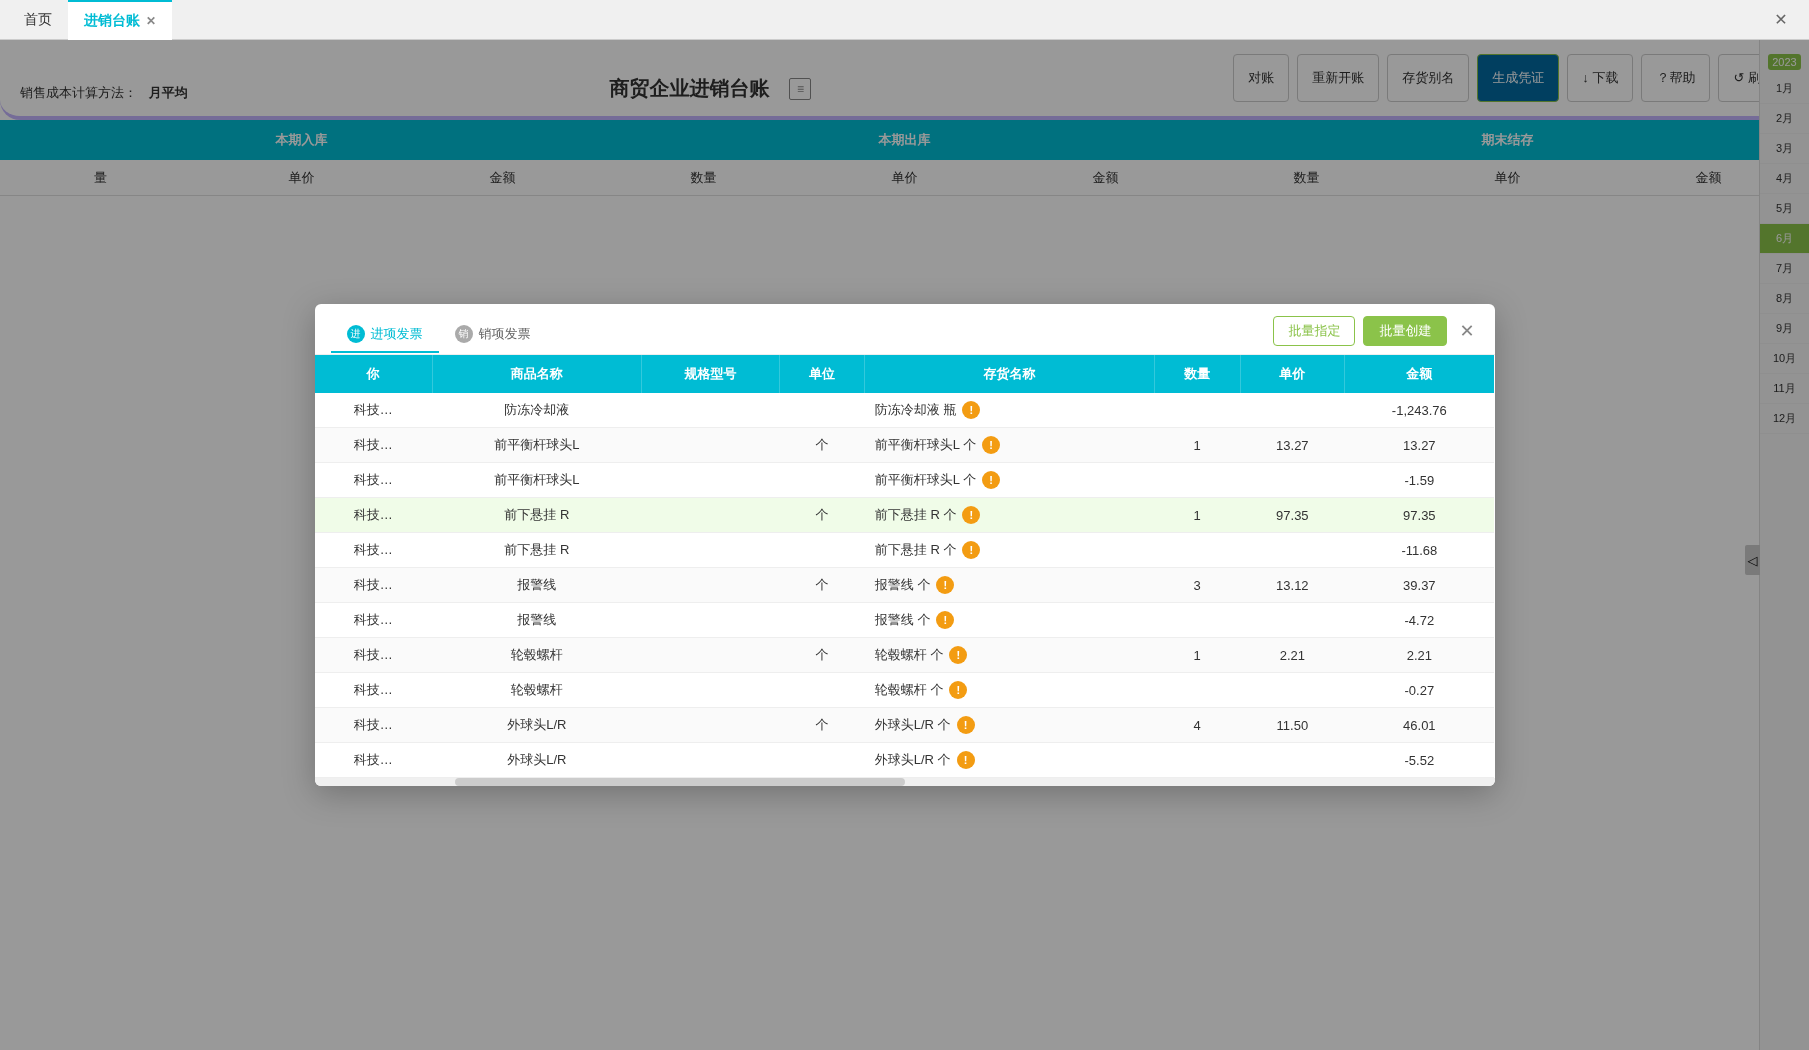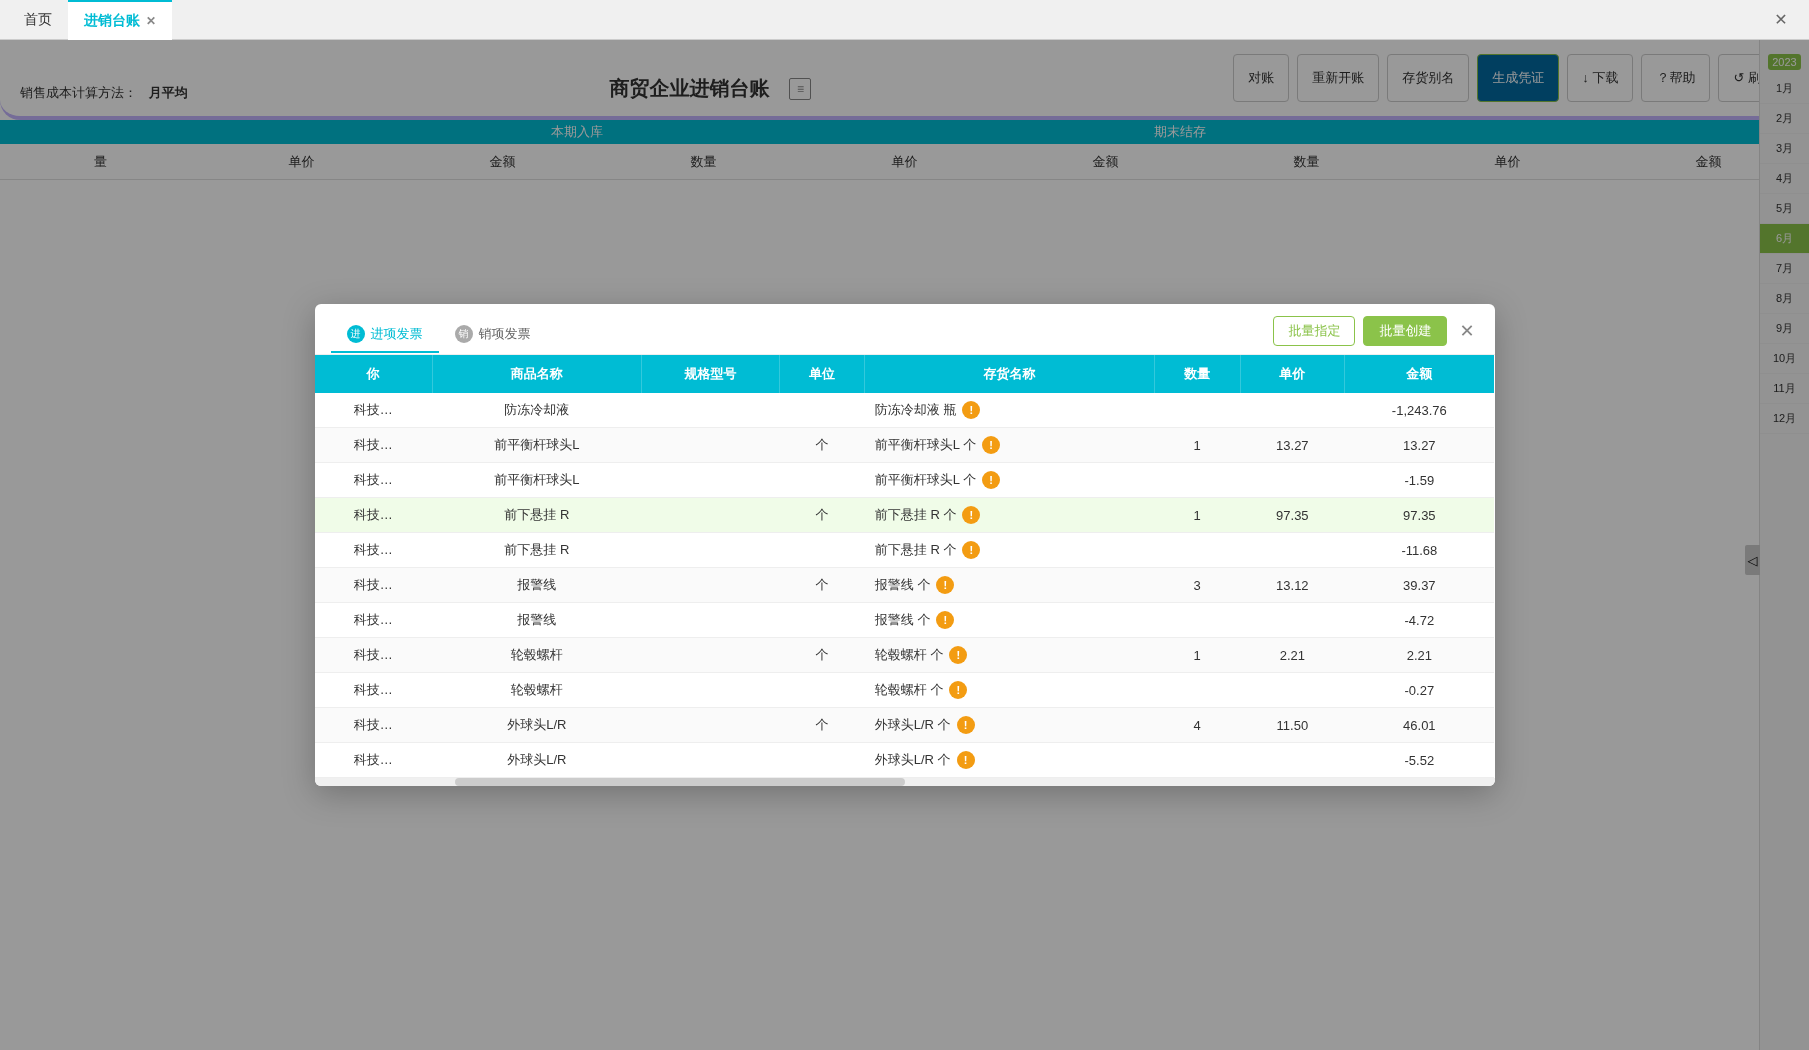--- a/index.html
+++ b/index.html
@@ -118,24 +118,24 @@
       gap: 4px;
     }
     .btn-primary { background: #0369a1; border-color: #8bc34a; color: #fff; }
     .btn-default { background: #fff; border-color: #ccc; color: #333; }
 
     
     .bg-table-header {
       background: #00bcd4;
       display: grid;
       grid-template-columns: 1fr 1fr 1fr;
-      text-align: right;
-      color: #fff;
-      font-weight: normal;
-      height: 24px;
+      text-align: center;
+      color: #fff;
+      font-weight: bold;
+      height: 40px;
       align-items: center;
     }
     .bg-sub-header {
       display: grid;
       grid-template-columns: repeat(9, 1fr);
       text-align: center;
       color: #333;
       height: 36px;
       align-items: center;
       border-bottom: 1px solid #e0e0e0;
@@ -412,20 +412,21 @@
       <button class="btn btn-default">存货别名</button>
       <button class="btn btn-primary">生成凭证</button>
       <button class="btn btn-default">↓ 下载</button>
       <button class="btn btn-default">？帮助</button>
       <button class="btn btn-default">↺ 刷新</button>
     </div>
   </div>
 
   <div class="bg-table-header">
     <div>本期入库</div>
+    <div>本期出库</div>
     <div>期末结存</div>
   </div>
   <div class="bg-sub-header">
     <div>量</div>
     <div>单价</div>
     <div>金额</div>
     <div>数量</div>
     <div>单价</div>
     <div>金额</div>
     <div>数量</div>

